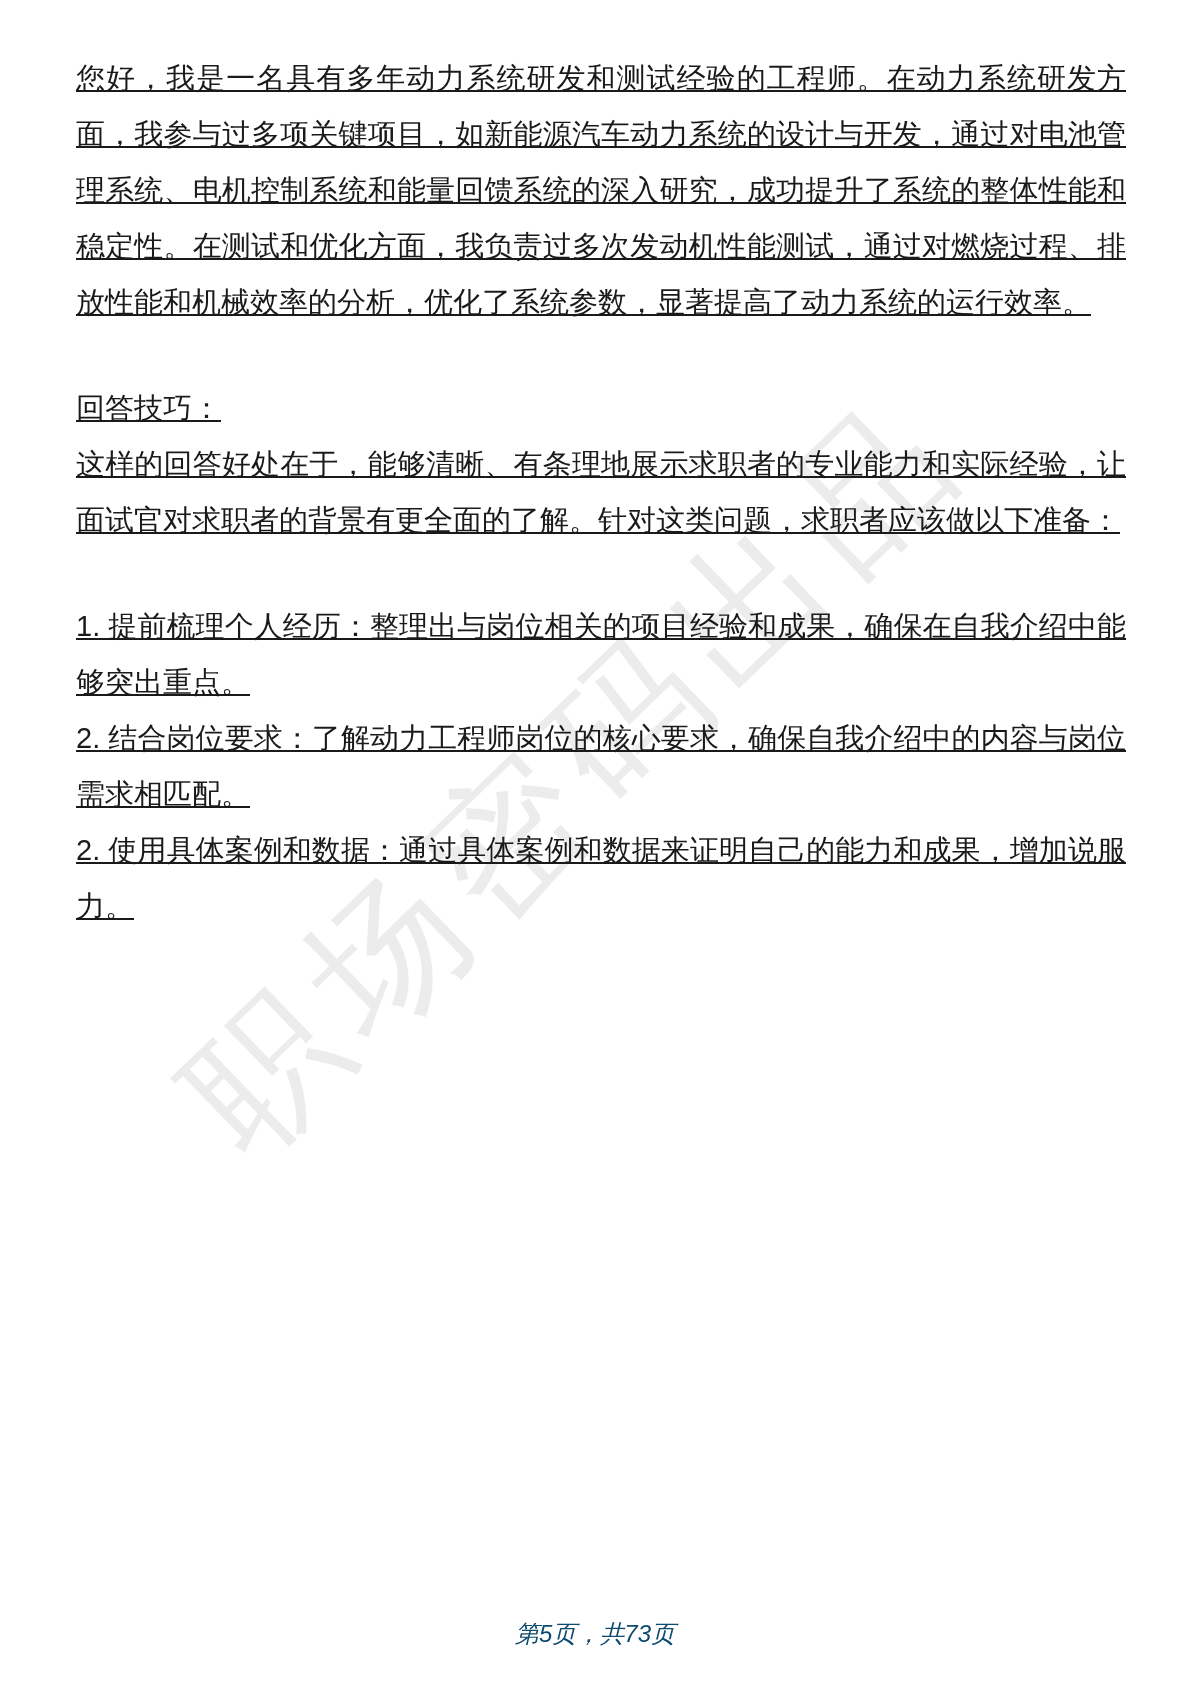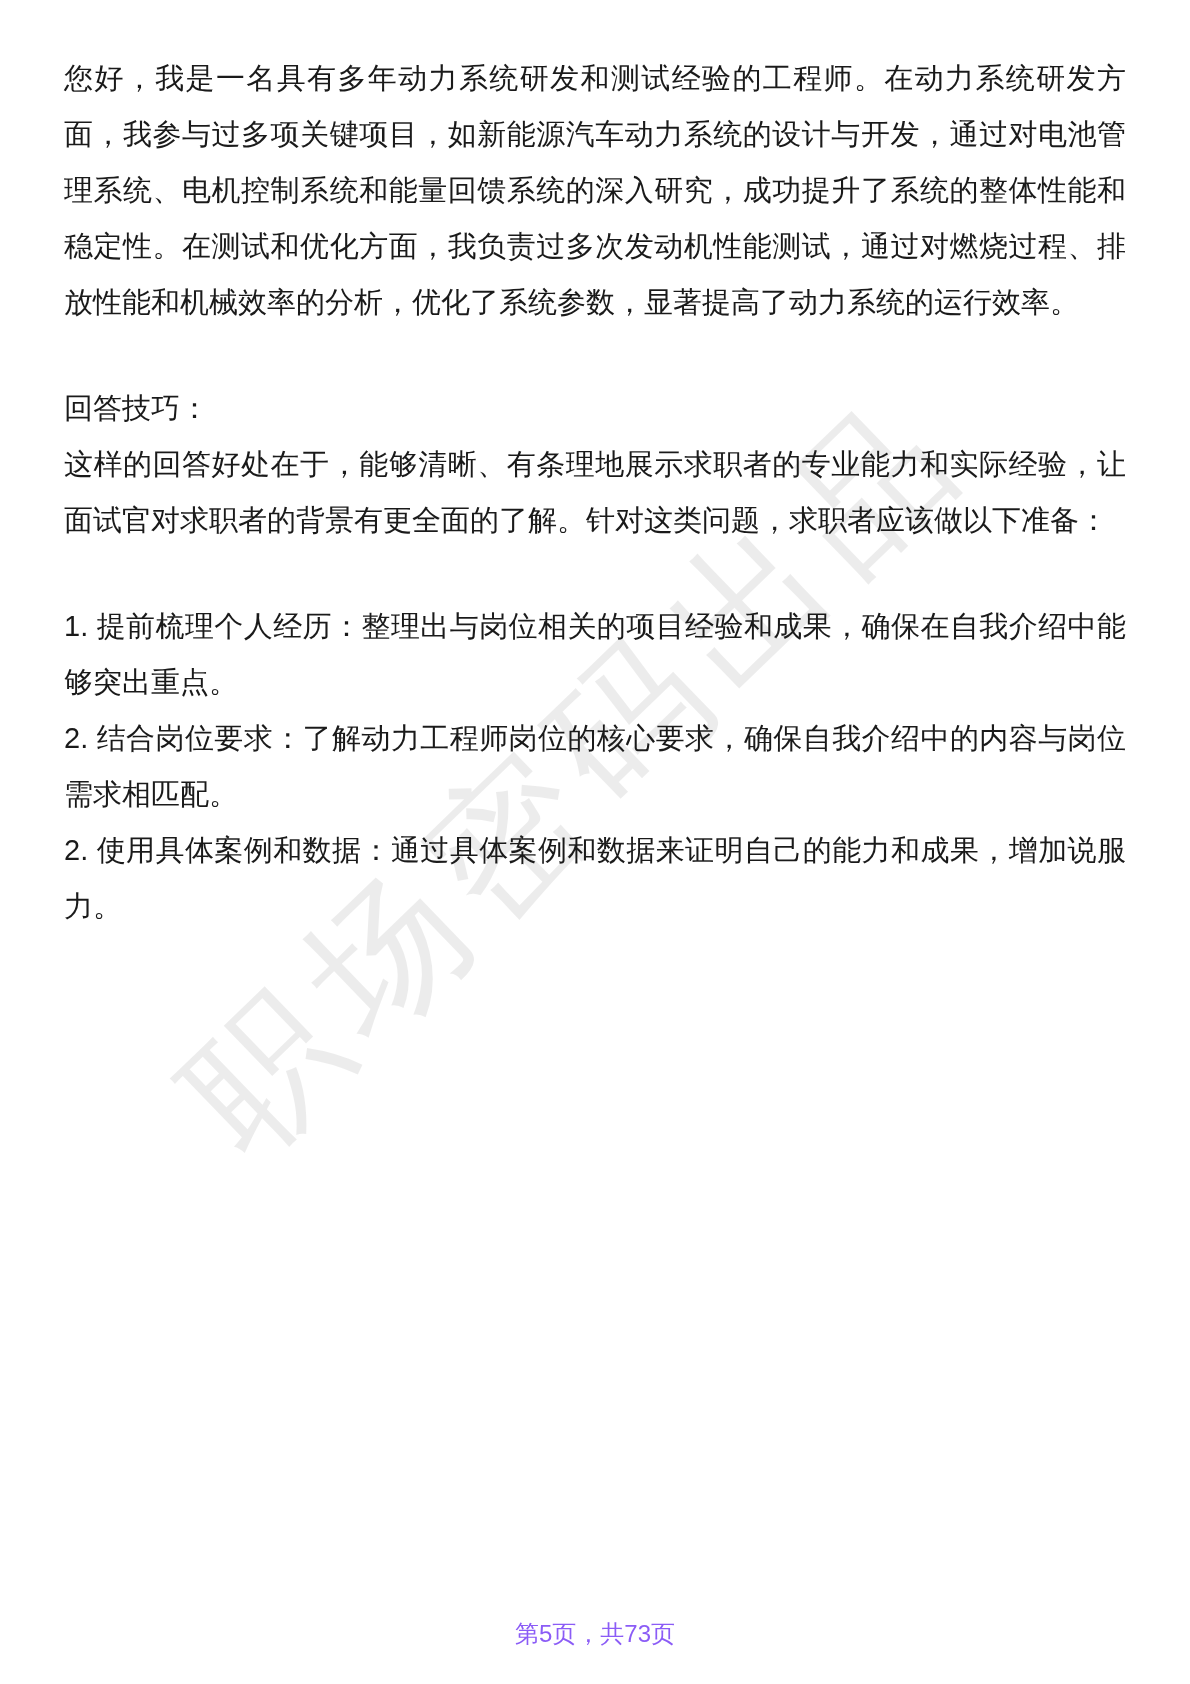--- a/index.html
+++ b/index.html
@@ -40,37 +40,39 @@
     left: 64px;
     width: 1062px;
     z-index: 1;
     color: #1a1a1a;
     font-size: 29px;
     line-height: 56px;
     text-align: justify;
     text-justify: inter-ideograph;
   }
   .content p {
-    margin: 0 0 50px 0;
+    margin: 0 0 50px 12px;
+    text-decoration: underline;
   }
   .content p.tight {
     margin-bottom: 0;
   }
   .content p.last {
     margin-bottom: 0;
   }
   .footer {
     position: absolute;
     bottom: 34px;
     left: 0;
     width: 1190px;
     text-align: center;
     font-size: 24px;
-    color: #8b5cf6;
+    color: #0c4a6e;
     z-index: 1;
+    font-style: italic;
   }
 </style>
 </head>
 <body>
 
 <div class="page">
 
   <div class="watermark">职场密码出品</div>
 
   <div class="content">

